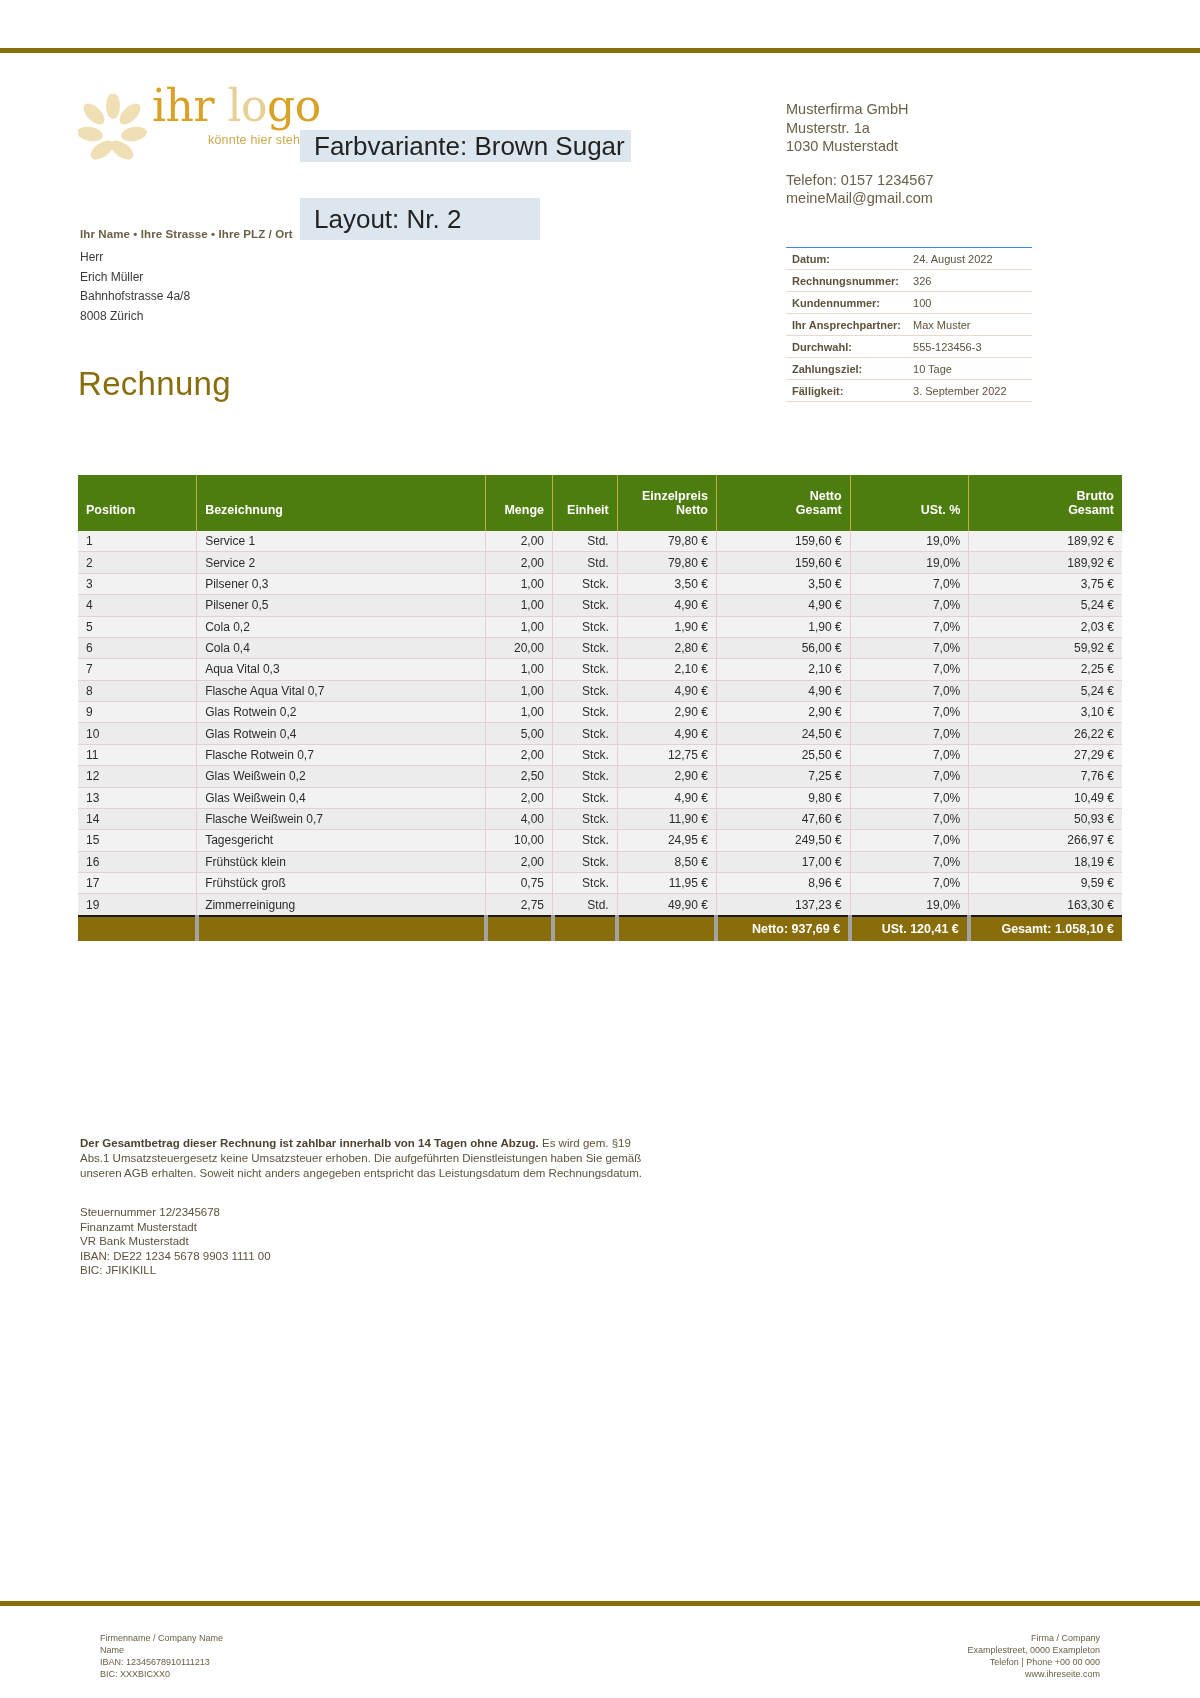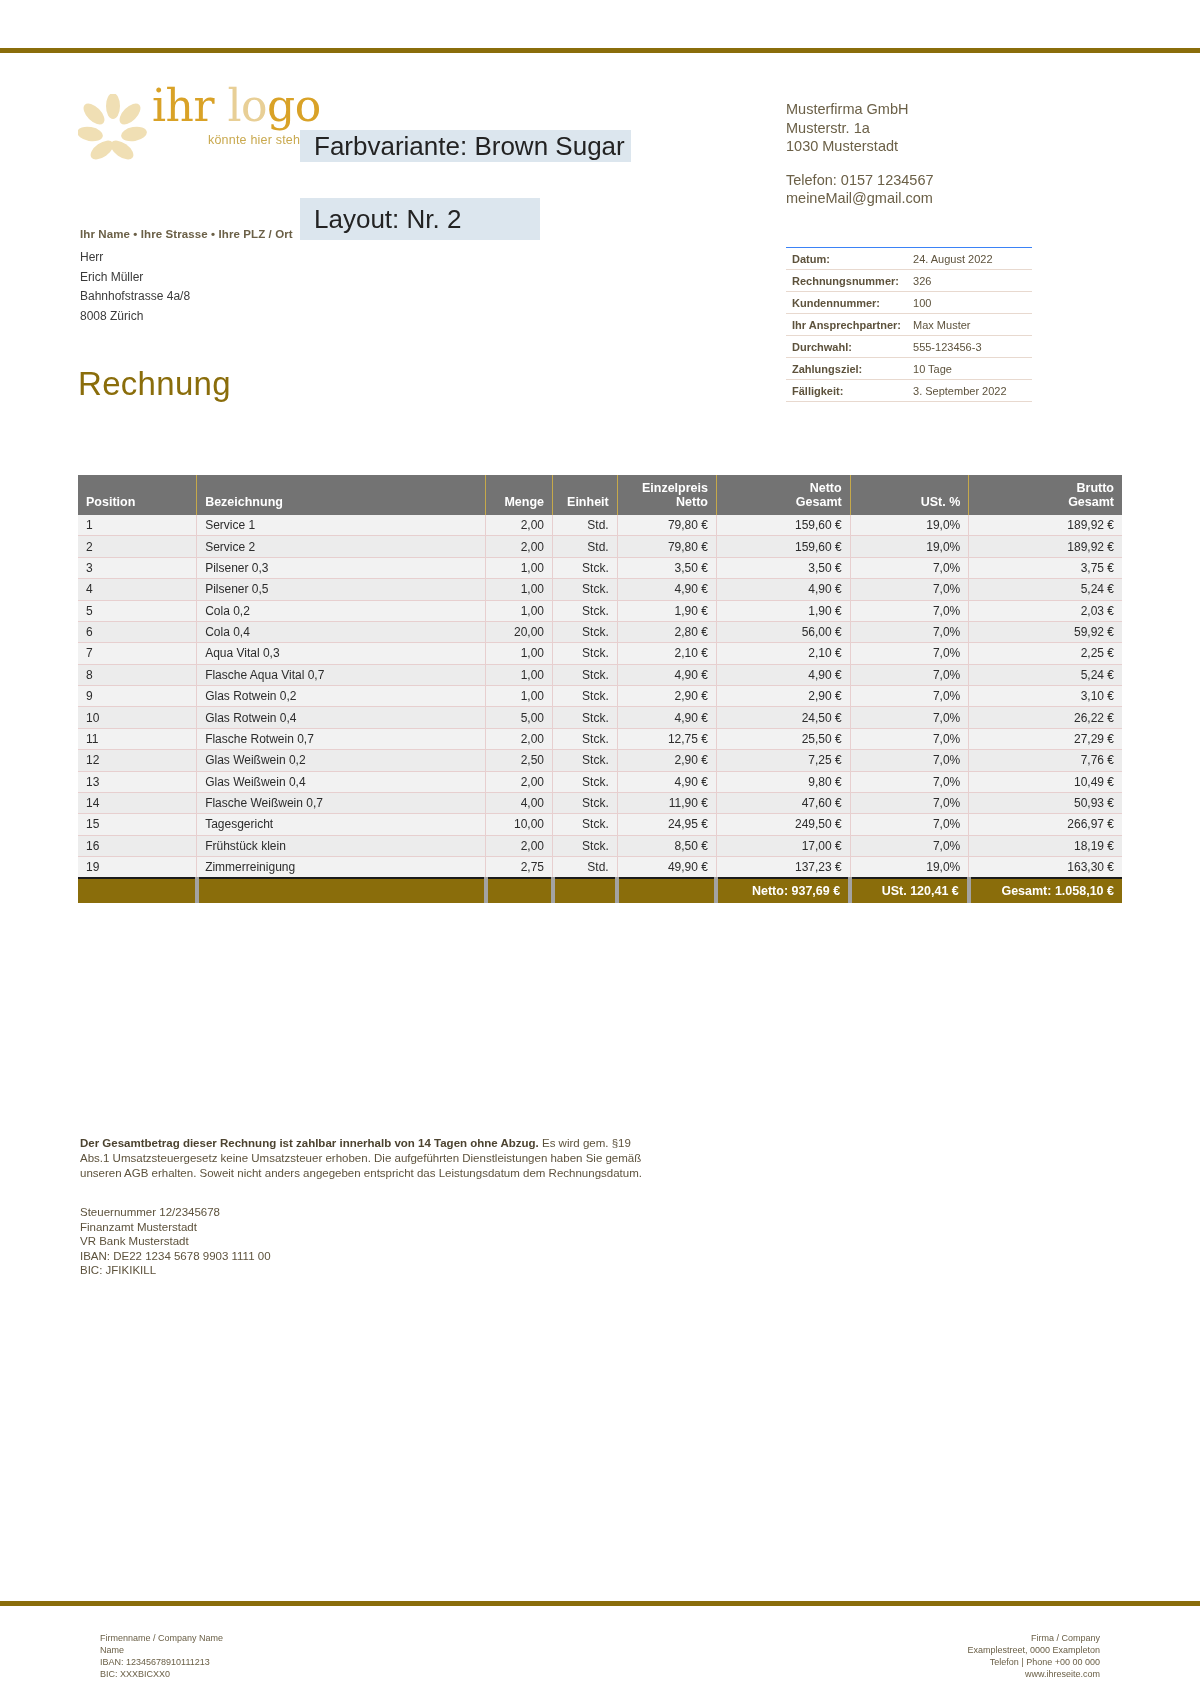--- a/index.html
+++ b/index.html
@@ -161,25 +161,25 @@
   .items {
     position: absolute;
     left: 78px;
     top: 475px;
     width: 1044px;
     border-collapse: collapse;
     font-size: 12px;
     table-layout: fixed;
   }
   .items thead th {
-    background: #737373;
+    background: #4d7c0f;
     color: #ffffff;
     font-weight: bold;
     font-size: 12.5px;
-    padding: 6px 8px;
+    padding: 14px 8px;
     border-left: 1px solid #c6a94a;
     vertical-align: bottom;
     line-height: 14px;
   }
   .items thead th:first-child { border-left: none; }
   .items thead tr { height: 36px; }
   .items tbody td {
     padding: 3.2px 8px;
     border-bottom: 1px solid #e7cfcf;
     border-left: 1px solid #e7cfcf;
@@ -502,20 +502,30 @@
           <td class="ta-l">16</td>
           <td class="ta-l">Frühstück klein</td>
           <td class="ta-r">2,00</td>
           <td class="ta-r">Stck.</td>
           <td class="ta-r">8,50 €</td>
           <td class="ta-r">17,00 €</td>
           <td class="ta-r">7,0%</td>
           <td class="ta-r">18,19 €</td>
         </tr>
         <tr>
+          <td class="ta-l">17</td>
+          <td class="ta-l">Frühstück groß</td>
+          <td class="ta-r">0,75</td>
+          <td class="ta-r">Stck.</td>
+          <td class="ta-r">11,95 €</td>
+          <td class="ta-r">8,96 €</td>
+          <td class="ta-r">7,0%</td>
+          <td class="ta-r">9,59 €</td>
+        </tr>
+        <tr>
           <td class="ta-l">19</td>
           <td class="ta-l">Zimmerreinigung</td>
           <td class="ta-r">2,75</td>
           <td class="ta-r">Std.</td>
           <td class="ta-r">49,90 €</td>
           <td class="ta-r">137,23 €</td>
           <td class="ta-r">19,0%</td>
           <td class="ta-r">163,30 €</td>
         </tr>
       </tbody>

